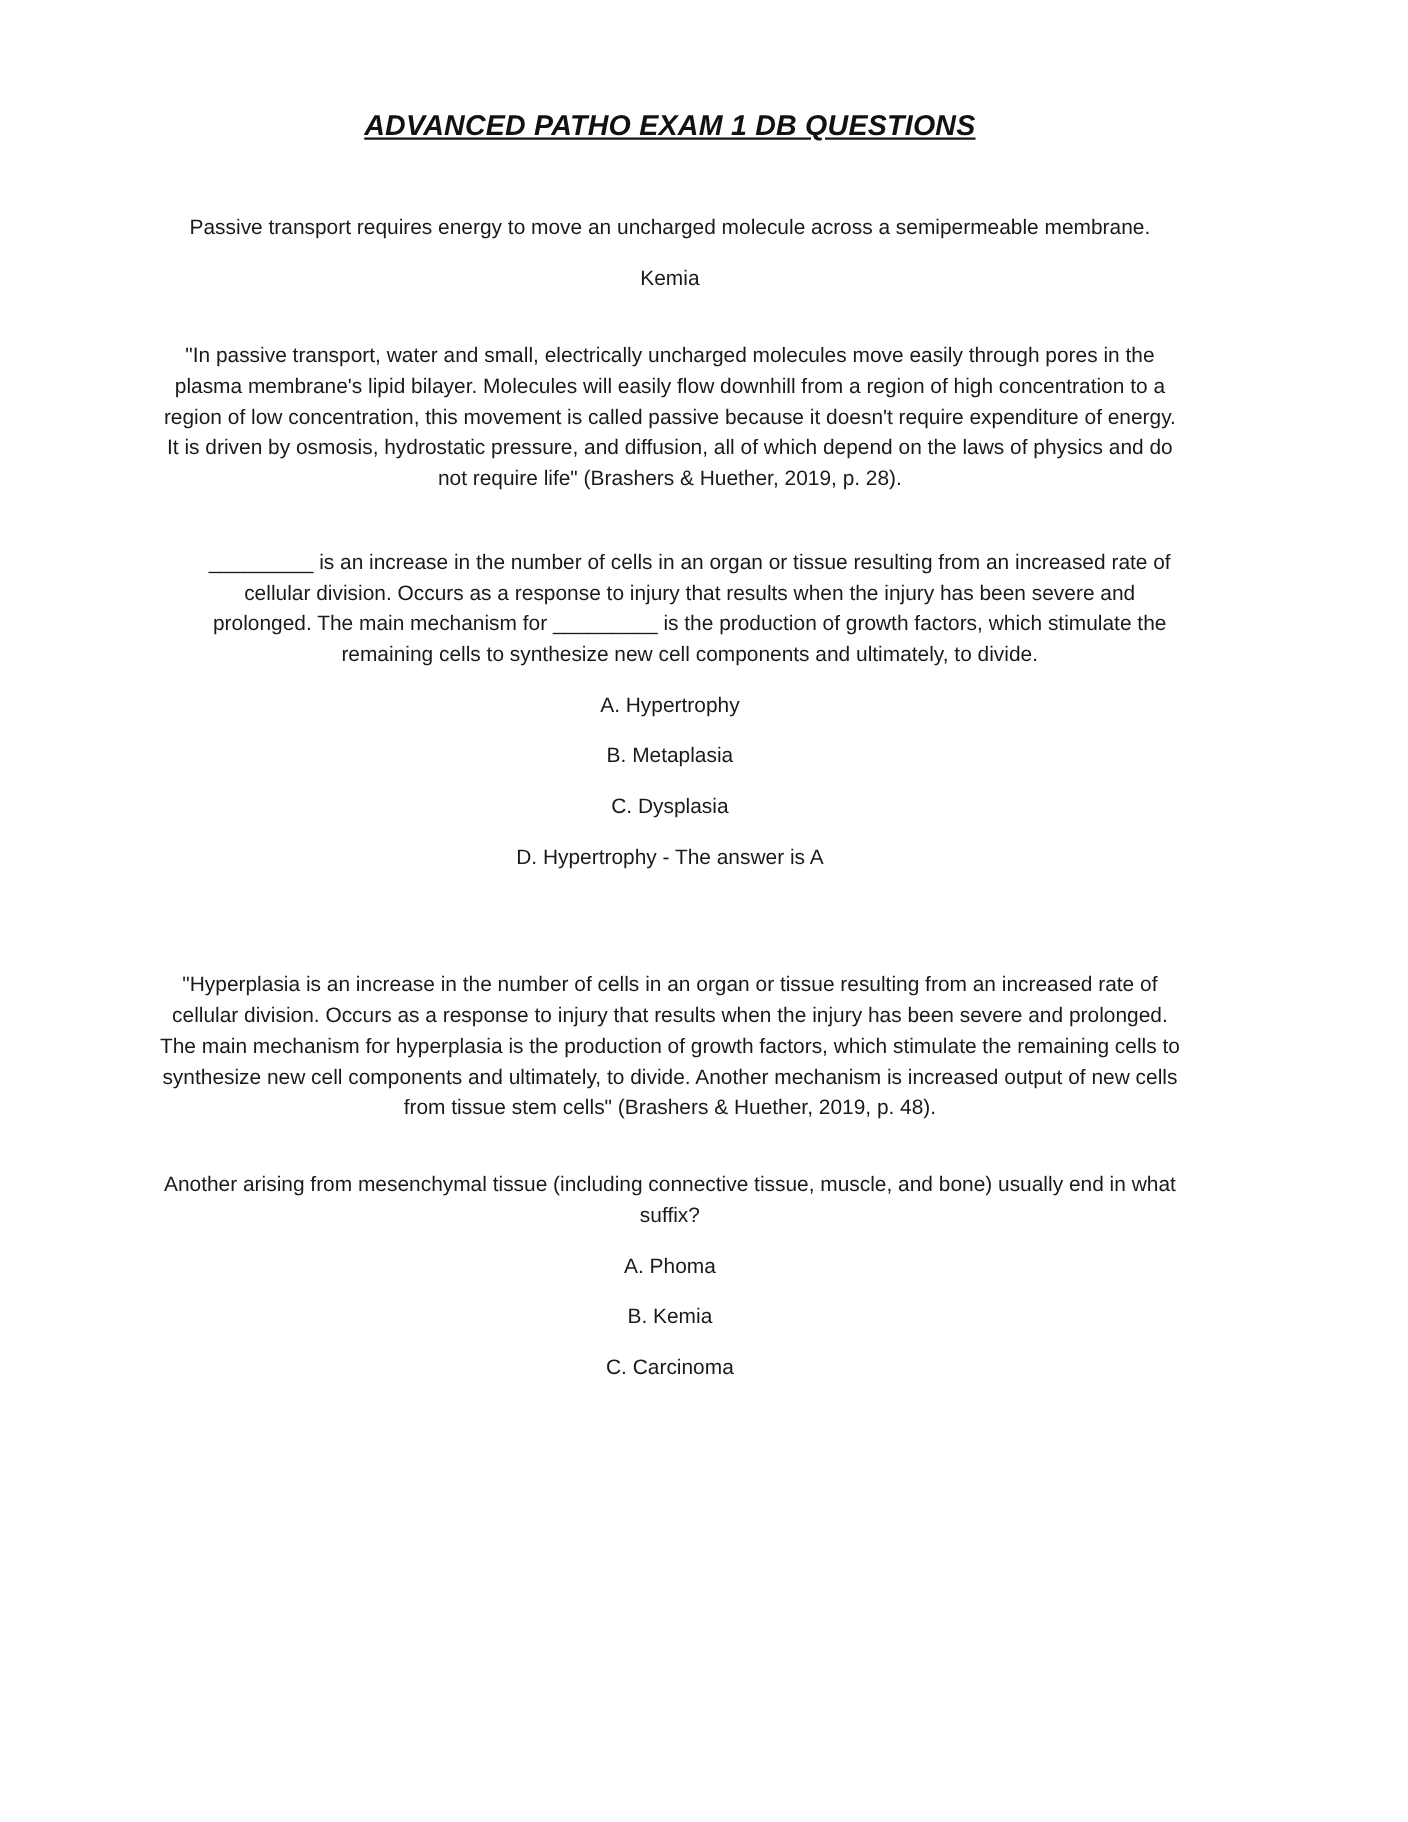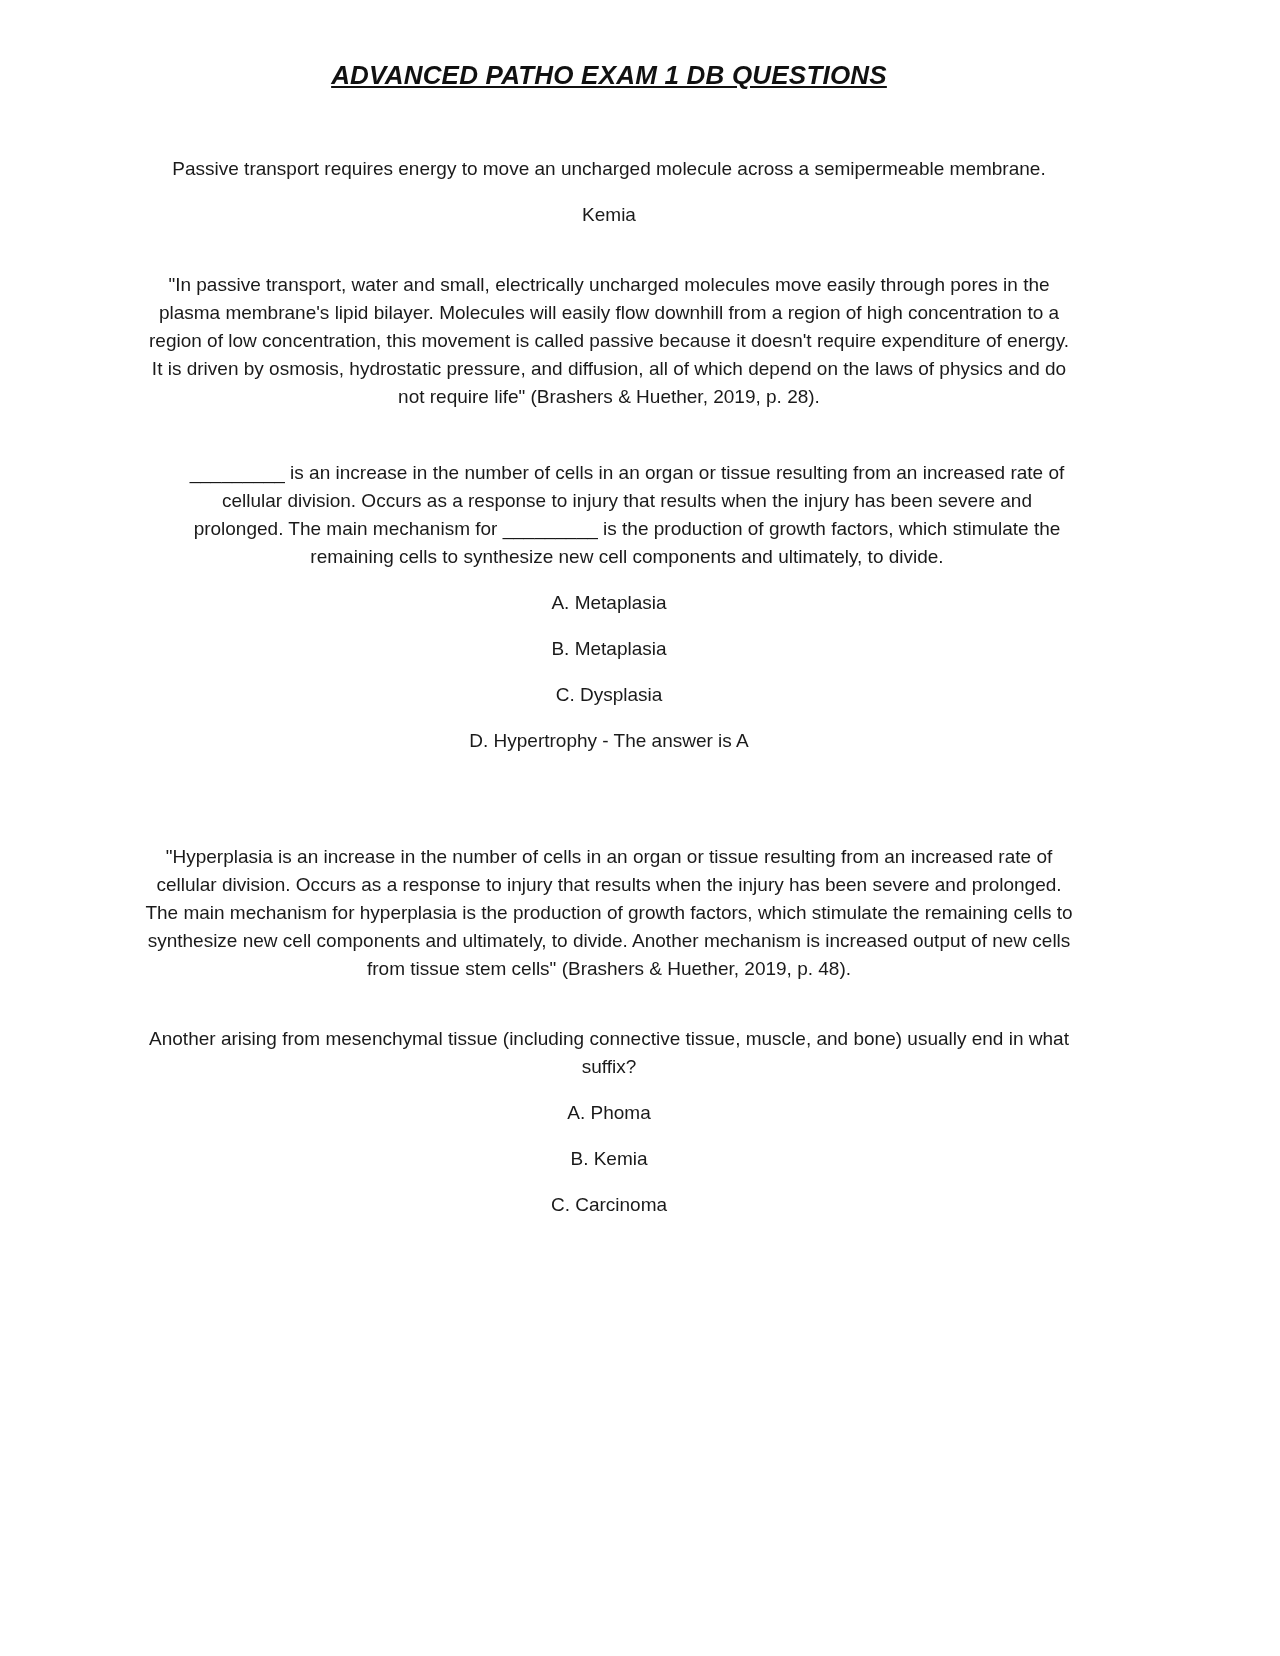--- a/index.html
+++ b/index.html
@@ -5,21 +5,21 @@
   html, body {
     margin: 0;
     padding: 0;
     background: #ffffff;
   }
   .page {
     width: 1280px;
     min-height: 1656px;
     background: #ffffff;
     box-sizing: border-box;
-    padding: 60px 205px 60px 143px;
+    padding: 99px 205px 60px 143px;
     font-family: "Liberation Sans", sans-serif;
     color: #1a1a1a;
   }
   .doc-title {
     text-align: center;
     font-size: 26px;
     font-weight: bold;
     font-style: italic;
     text-decoration: underline;
     margin: 0 0 64px 0;
@@ -47,21 +47,21 @@
 
   <p class="para">Passive transport requires energy to move an uncharged molecule across a semipermeable membrane.</p>
 
   <p class="para">Kemia</p>
 
 
   <p class="para gap-1">"In passive transport, water and small, electrically uncharged molecules move easily through pores in the plasma membrane's lipid bilayer. Molecules will easily flow downhill from a region of high concentration to a region of low concentration, this movement is called passive because it doesn't require expenditure of energy. It is driven by osmosis, hydrostatic pressure, and diffusion, all of which depend on the laws of physics and do not require life" (Brashers &amp; Huether, 2019, p. 28).</p>
 
   <p class="para gap-2">_________ is an increase in the number of cells in an organ or tissue resulting from an increased rate of cellular division. Occurs as a response to injury that results when the injury has been severe and prolonged. The main mechanism for _________ is the production of growth factors, which stimulate the remaining cells to synthesize new cell components and ultimately, to divide.</p>
 
-  <p class="para">A. Metaplasia</p>
+  <p class="para">A. Hypertrophy</p>
 
   <p class="para">B. Metaplasia</p>
 
   <p class="para">C. Dysplasia</p>
 
   <p class="para">D. Hypertrophy - The answer is A</p>
 
   <p class="para gap-3">"Hyperplasia is an increase in the number of cells in an organ or tissue resulting from an increased rate of cellular division. Occurs as a response to injury that results when the injury has been severe and prolonged. The main mechanism for hyperplasia is the production of growth factors, which stimulate the remaining cells to synthesize new cell components and ultimately, to divide. Another mechanism is increased output of new cells from tissue stem cells" (Brashers &amp; Huether, 2019, p. 48).</p>
 
   <p class="para gap-1">Another arising from mesenchymal tissue (including connective tissue, muscle, and bone) usually end in what suffix?</p>

